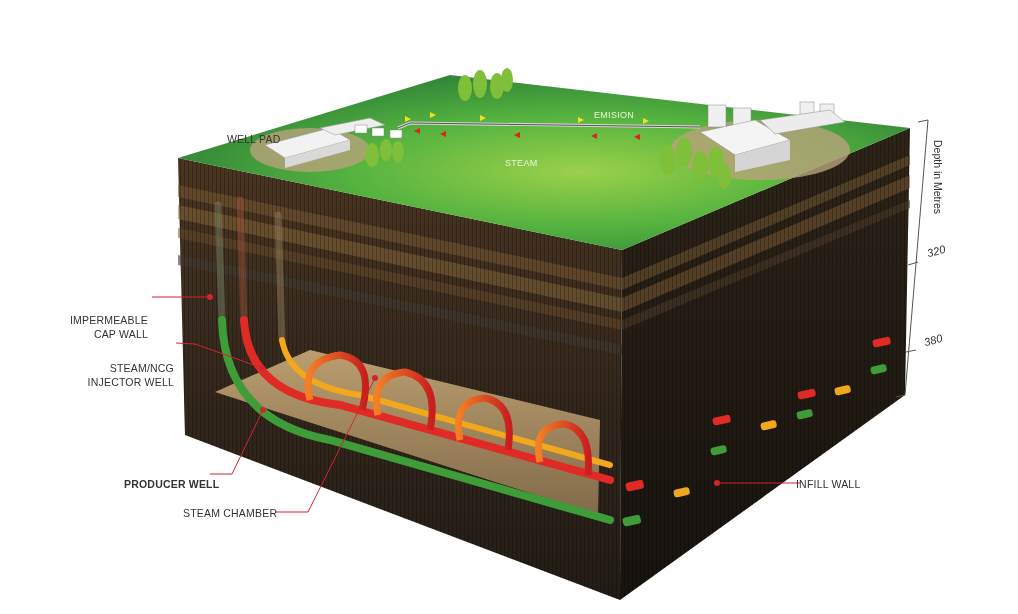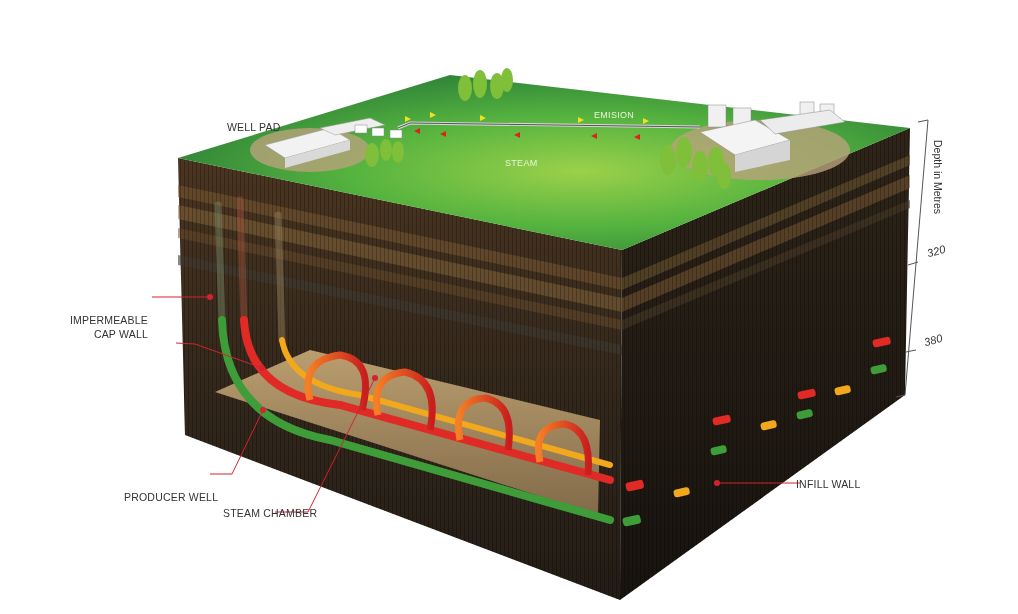--- a/index.html
+++ b/index.html
@@ -173,30 +173,34 @@
   <g fill="#d3232f">
     <circle cx="210" cy="297" r="3"></circle>
     <circle cx="262" cy="368" r="3"></circle>
     <circle cx="263" cy="410" r="3"></circle>
     <circle cx="375" cy="378" r="3"></circle>
     <circle cx="717" cy="483" r="3"></circle>
   </g>
 </svg>
 
 
-<div class="label" style="left:227px; top:120px;">WELL PAD</div>
+<div class="label" style="left:227px; top:132px;">WELL PAD</div>
 <div class="map-label" style="left:594px; top:110px;">EMISION</div>
 <div class="map-label" style="left:505px; top:158px;">STEAM</div>
 
 
 <div class="label right" style="left:68px; top:292px; width:80px;">
   <div>IMPERMEABLE</div>
   <div>CAP WALL</div>
 </div>
-<div class="label" style="left:124px; top:490px;">PRODUCER WELL</div>
-<div class="label" style="left:183px; top:506px;margin-left:40px;">STEAM CHAMBER</div>
+<div class="label right" style="left:70px; top:340px; width:104px;">
+  <div>STEAM/NCG</div>
+  <div>INJECTOR WELL</div>
+</div>
+<div class="label" style="left:124px; top:477px;font-weight:bold;">PRODUCER WELL</div>
+<div class="label" style="left:183px; top:506px;">STEAM CHAMBER</div>
 <div class="label" style="left:796px; top:477px;">INFILL WALL</div>
 
 
 <div class="depth-title" style="left:944px; top:140px;">Depth in Metres</div>
 <div class="depth" style="left:927px; top:245px; transform:rotate(-15deg);">320</div>
 <div class="depth" style="left:924px; top:334px; transform:rotate(-15deg);">380</div>
 </div>
 
 </body></html>

